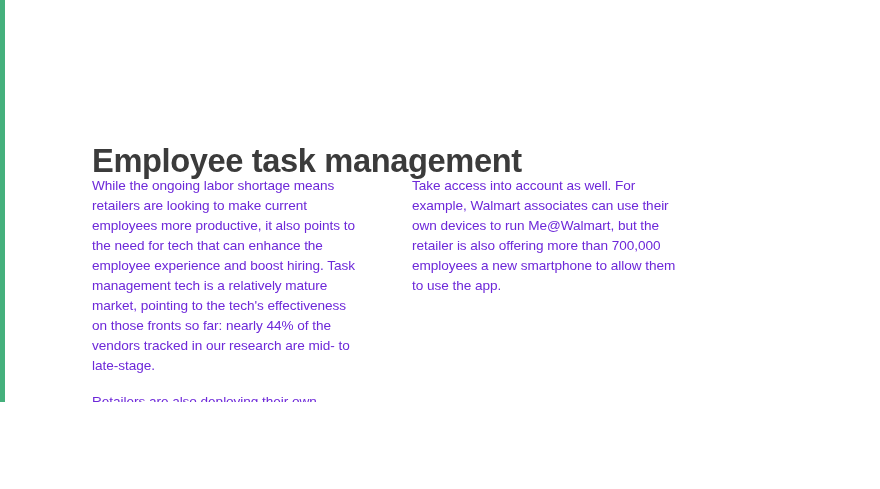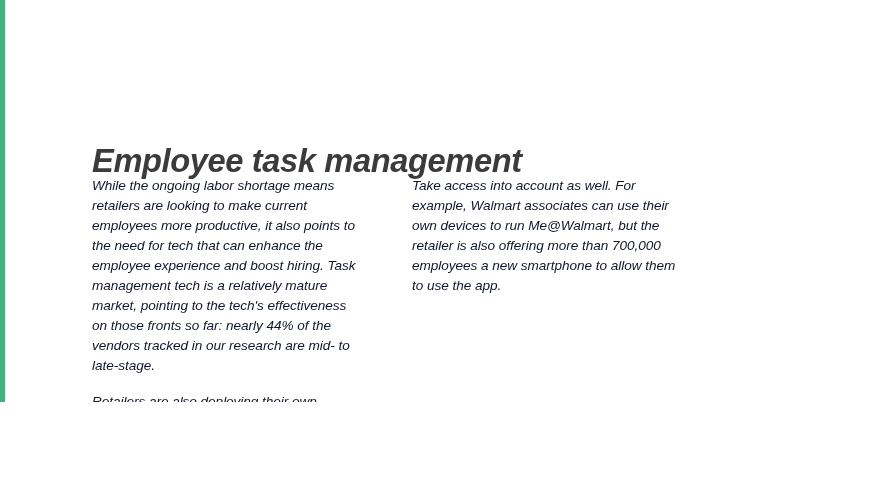--- a/index.html
+++ b/index.html
@@ -12,21 +12,20 @@
     height: 489px;
     font-family: "Liberation Sans", sans-serif;
     -webkit-font-smoothing: antialiased;
   }
   .slide {
     position: relative;
     width: 880px;
     height: 402px;
     background: #ffffff;
     overflow: hidden;
-    font-style: italic;
   }
   
   .accent-bar {
     position: absolute;
     left: 0;
     top: 0;
     width: 5px;
     height: 489px;
     background: #45b07c;
   }
@@ -92,21 +91,21 @@
     font-size: 17px;
     line-height: 22px;
     font-weight: bold;
     color: #3c3c3c;
     letter-spacing: -0.1px;
   }
   .col-para {
     margin: 0 0 16px 0;
     font-size: 13.6px;
     line-height: 20px;
-    color: #0f172a;
+    color: #6d28d9;
     letter-spacing: -0.05px;
   }
   .col-para:last-child { margin-bottom: 0; }
   
   .footer-logo {
     position: absolute;
     left: 90px;
     top: 451px;
     display: flex;
     align-items: center;

